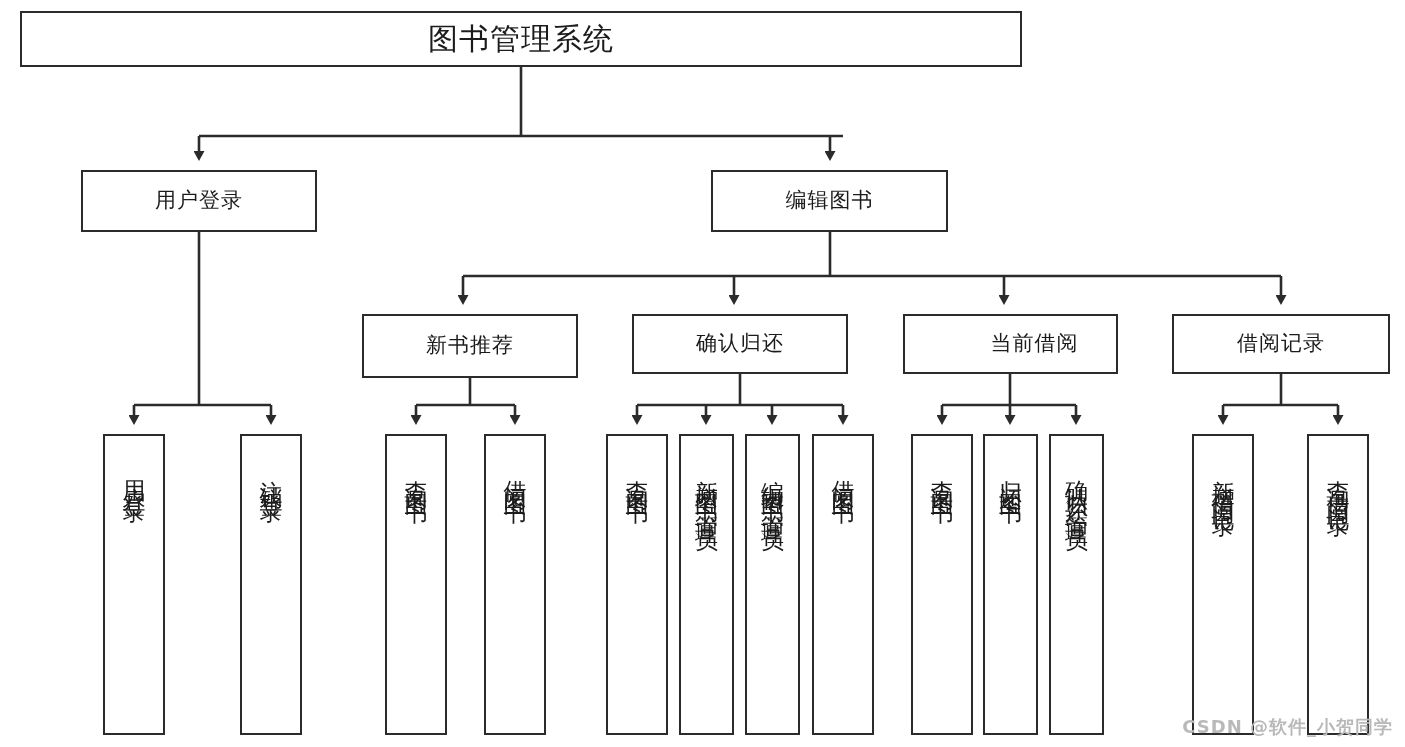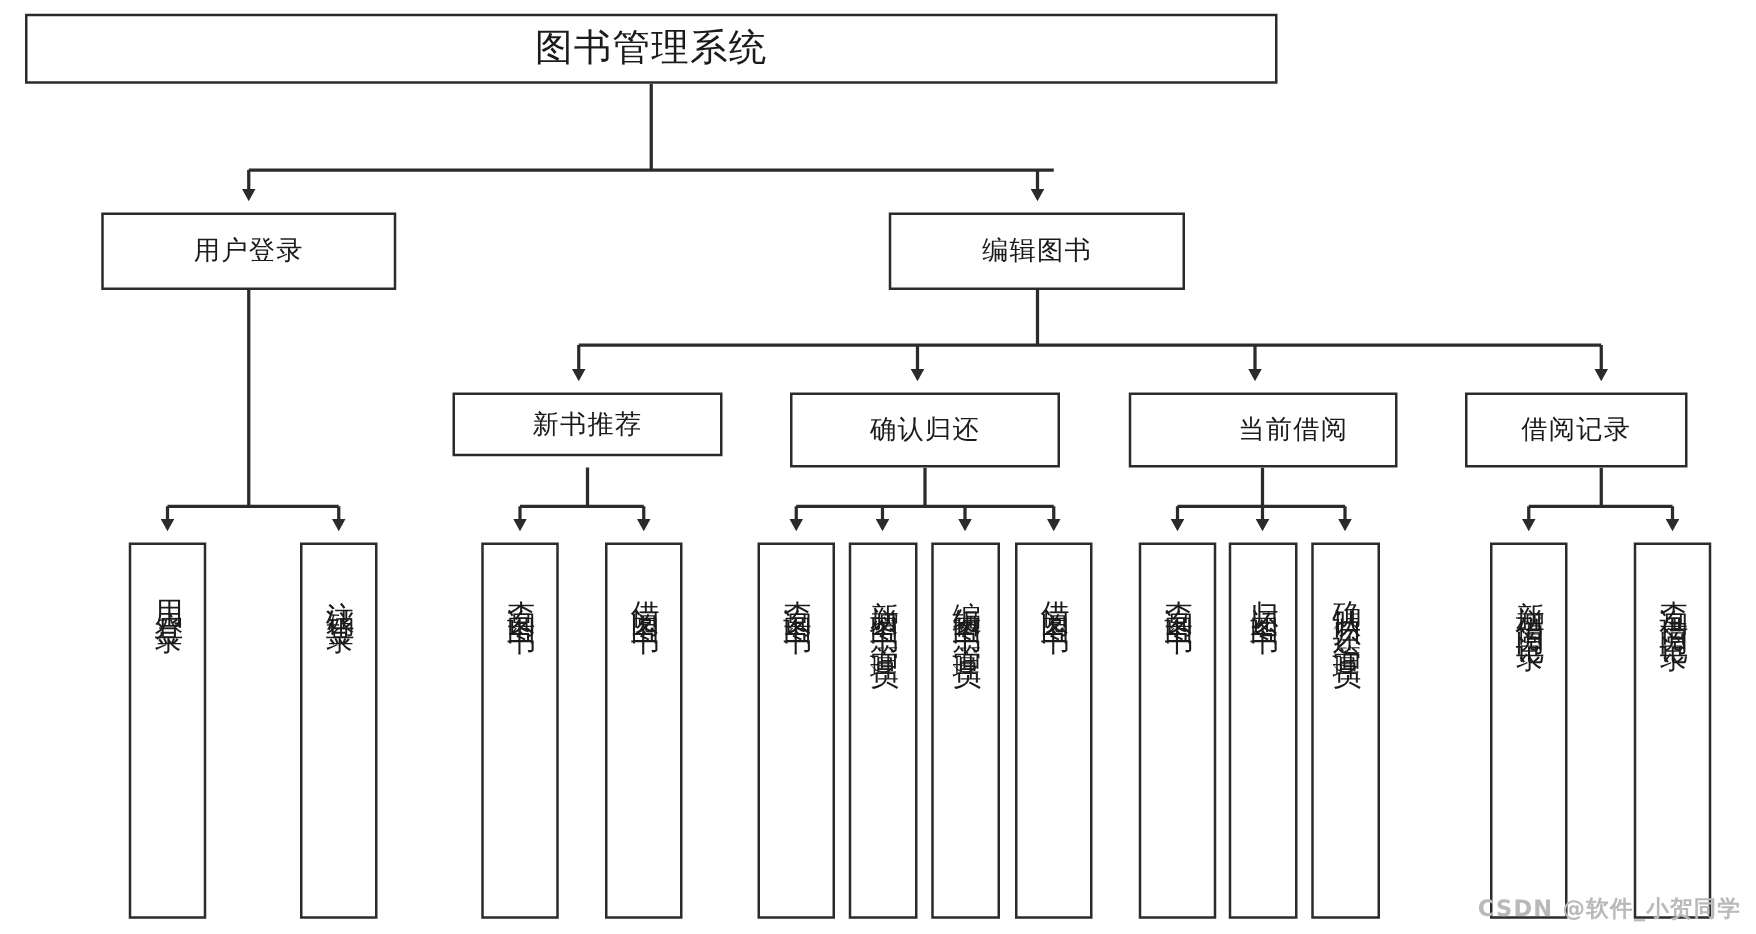--- a/index.html
+++ b/index.html
@@ -124,30 +124,30 @@
     <span>图书管理系统</span>
   </div>
 
   <div class="node horizontal" style="left: 81px; top: 170px; width: 236px; height: 62px;">
     <span>用户登录</span>
   </div>
   <div class="node horizontal" style="left: 711px; top: 170px; width: 237px; height: 62px;">
     <span>编辑图书</span>
   </div>
 
-  <div class="node horizontal" style="left: 362px; top: 314px; width: 216px; height: 51px;">
+  <div class="node horizontal" style="left: 362px; top: 314px; width: 216px; height: 64px;">
     <span>新书推荐</span>
   </div>
   <div class="node horizontal" style="left: 632px; top: 314px; width: 216px; height: 60px;">
     <span>确认归还</span>
   </div>
   <div class="node horizontal" style="left: 903px; top: 314px; width: 215px; height: 60px; padding-left: 48px;">
     <span>当前借阅</span>
   </div>
-  <div class="node horizontal" style="left: 1172px; top: 314px; width: 178px; height: 60px;">
+  <div class="node horizontal" style="left: 1172px; top: 314px; width: 218px; height: 60px;">
     <span>借阅记录</span>
   </div>
 
   <div class="node vertical" style="left: 103px; top: 434px; width: 62px; height: 301px;">
     <span class="vtext">用户登录</span>
   </div>
   <div class="node vertical" style="left: 240px; top: 434px; width: 62px; height: 301px;">
     <span class="vtext">注销登录</span>
   </div>
   <div class="node vertical" style="left: 385px; top: 434px; width: 62px; height: 301px;">

